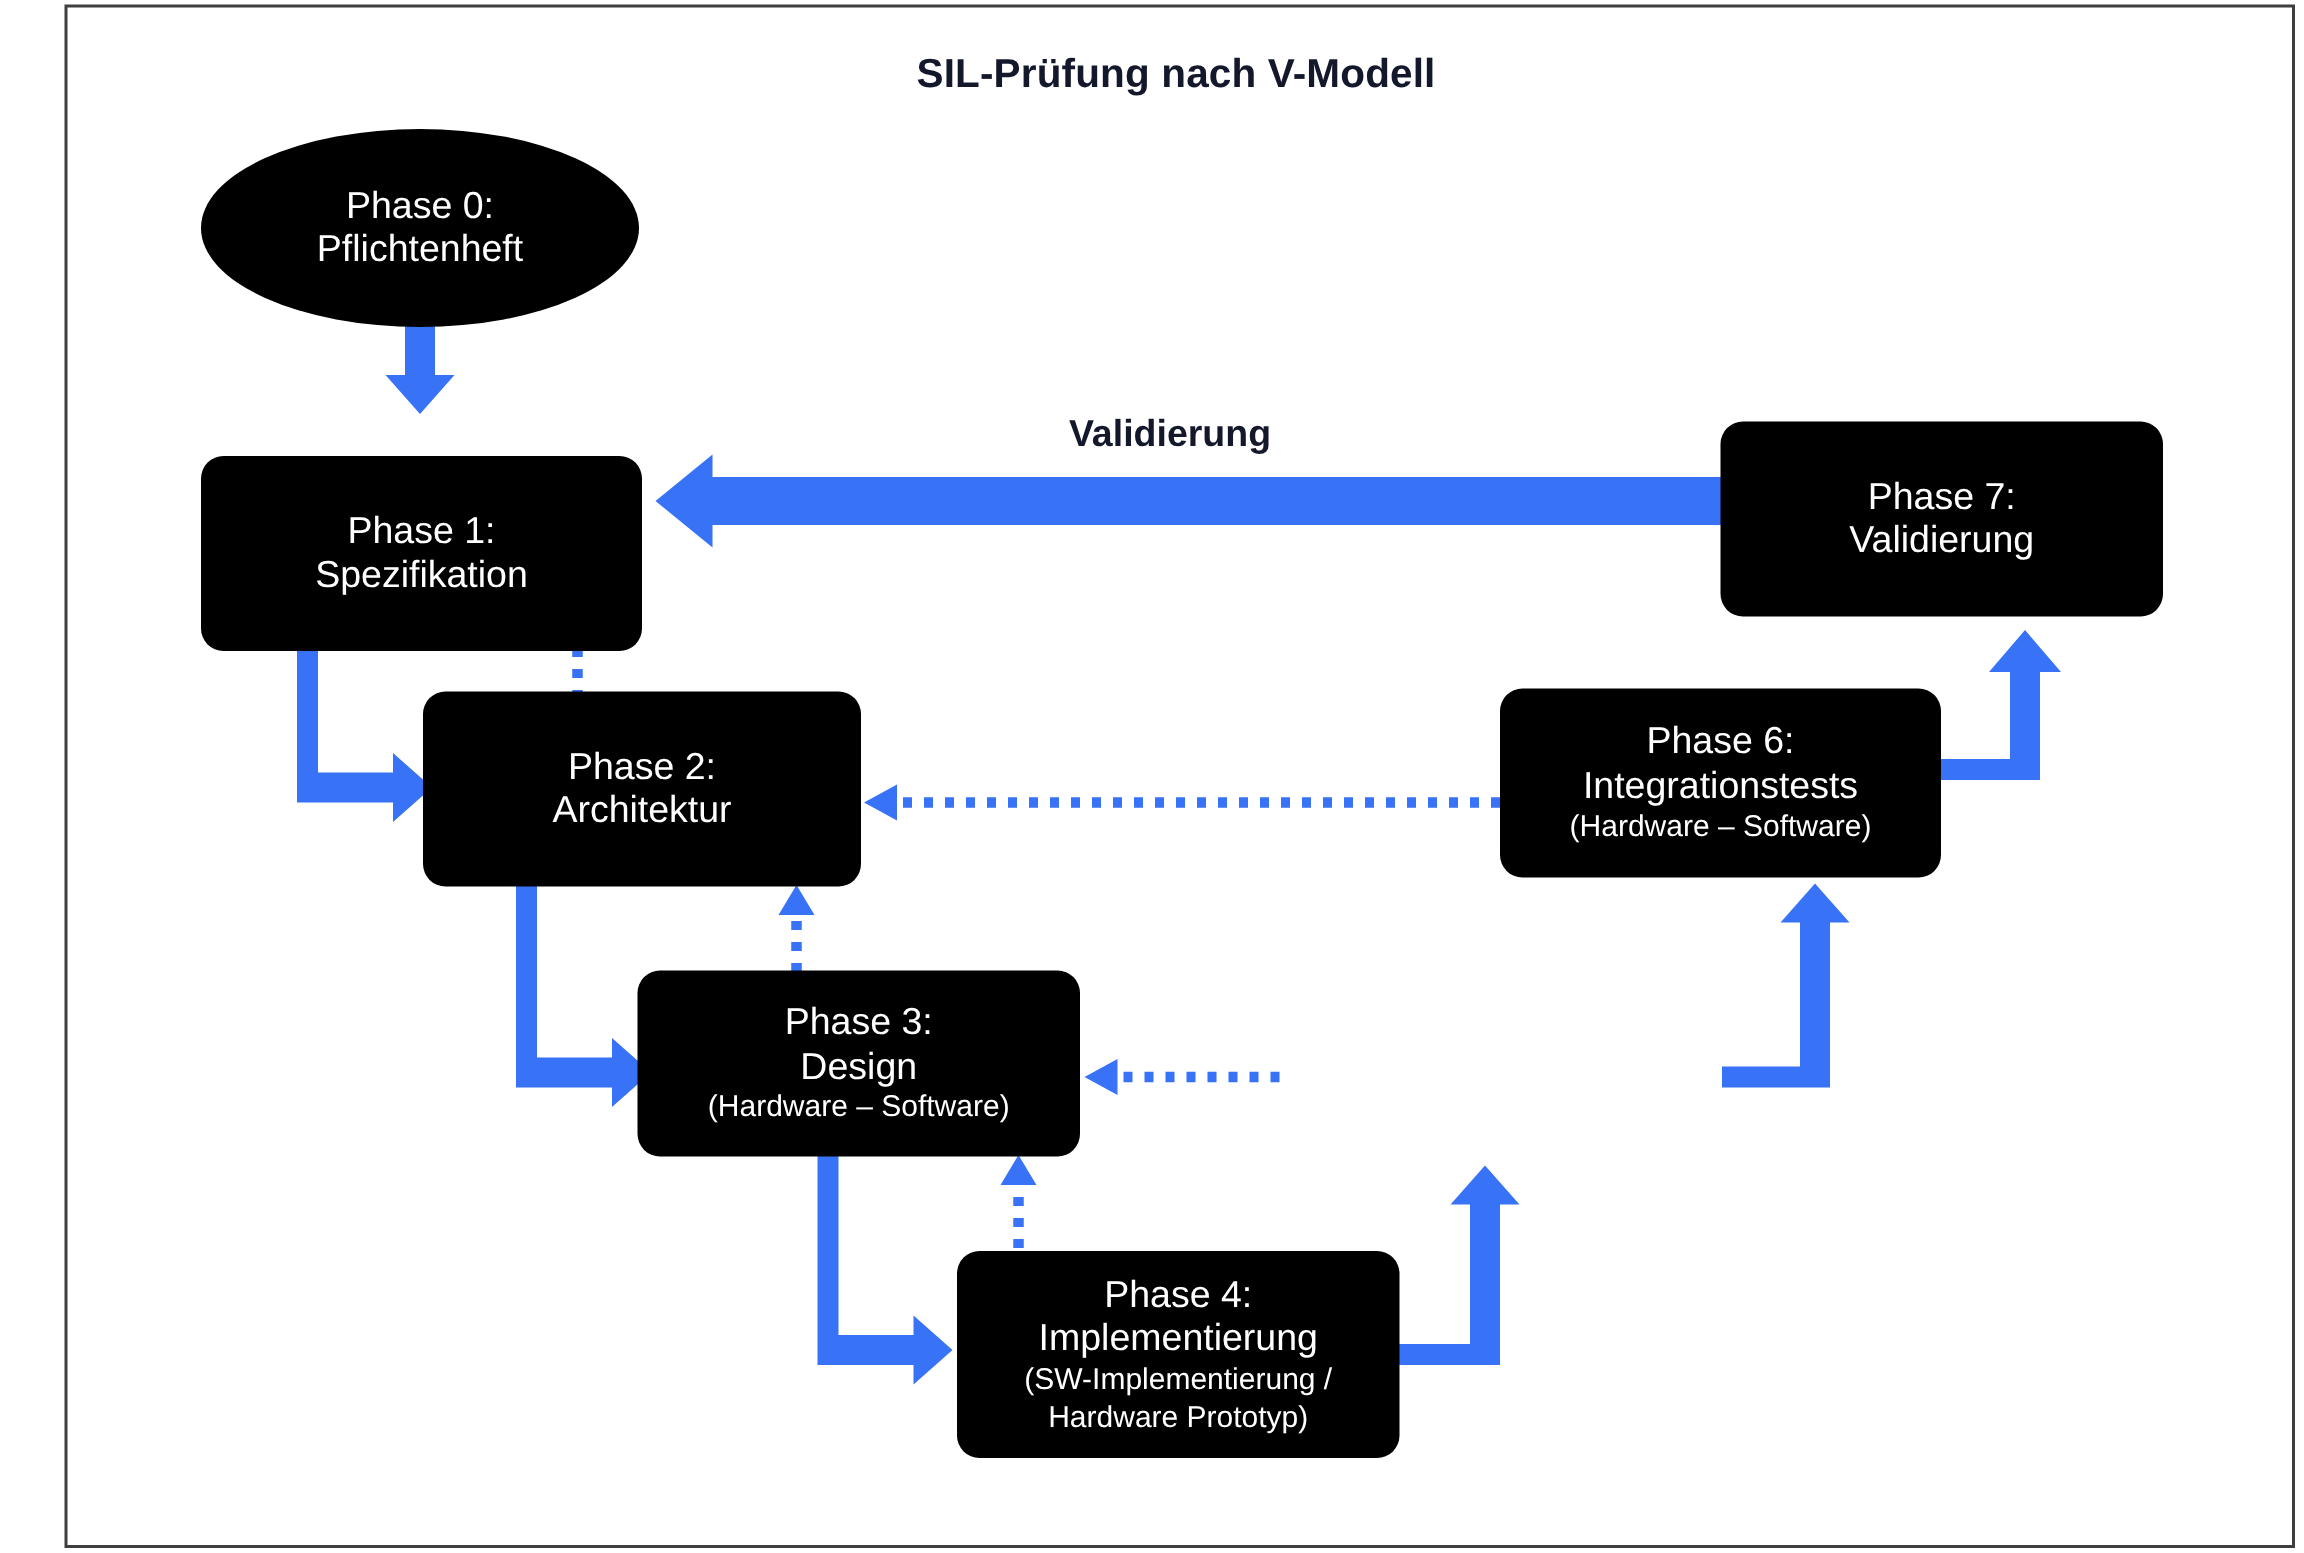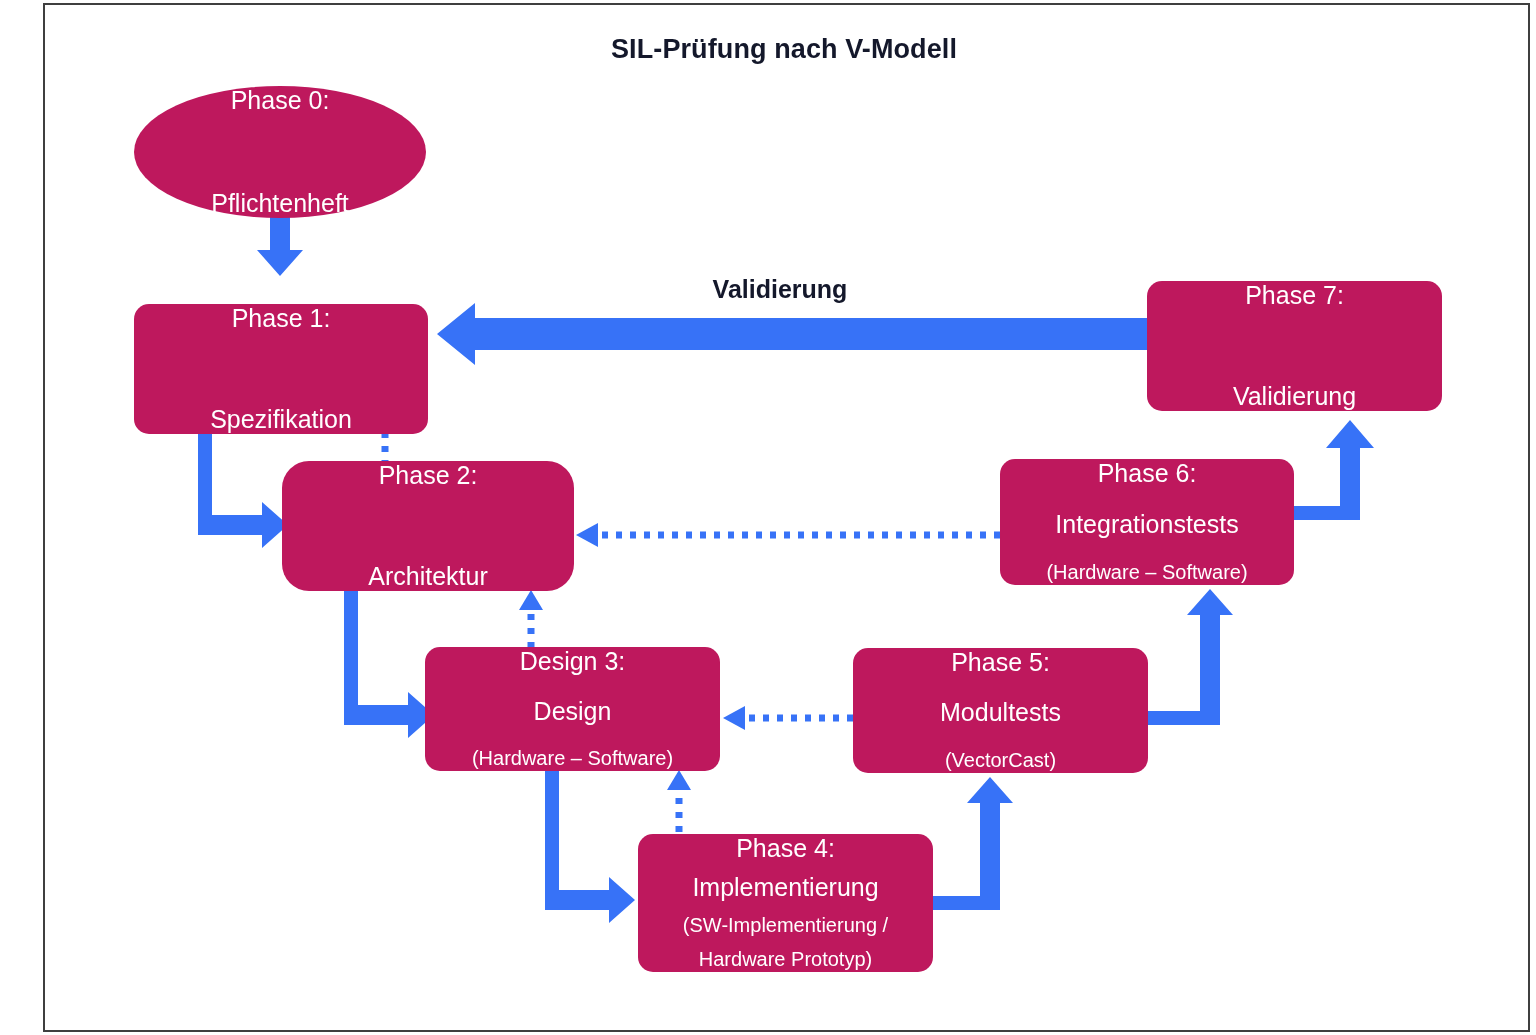--- a/index.html
+++ b/index.html
@@ -53,26 +53,26 @@
     left: 648px;
     top: 275px;
     width: 264px;
     text-align: center;
     font-size: 25px;
     font-weight: bold;
     color: #14182b;
   }
   .node {
     position: absolute;
-    background: #be185d;
+    background: #000000;
     color: #ffffff;
     display: flex;
     flex-direction: column;
     align-items: center;
-    justify-content: space-between;
+    justify-content: center;
     text-align: center;
     box-sizing: border-box;
     line-height: 1.18;
   }
   .node.rect {
     border-radius: 15px;
   }
   .node.ellipse {
     border-radius: 50%;
   }
@@ -218,43 +218,38 @@
   <div class="node ellipse" style="left:134px; top:86px; width:292px; height:132px;">
     <span class="t1">Phase 0:</span>
     <span class="t2">Pflichtenheft</span>
   </div>
 
   <div class="node rect" style="left:134px; top:276px; width:294px; height:130px;margin-top:28px;">
     <span class="t1">Phase 1:</span>
     <span class="t2">Spezifikation</span>
   </div>
 
-  <div class="node rect" style="left:282px; top:461px; width:292px; height:130px;border-radius:27px;">
+  <div class="node rect" style="left:282px; top:461px; width:292px; height:130px;">
     <span class="t1">Phase 2:</span>
     <span class="t2">Architektur</span>
   </div>
 
   <div class="node rect" style="left:425px; top:647px; width:295px; height:124px;">
-    <span class="t1">Design 3:</span>
+    <span class="t1">Phase 3:</span>
     <span class="t2">Design</span>
     <span class="sub">(Hardware – Software)</span>
   </div>
 
   <div class="node rect" style="left:638px; top:834px; width:295px; height:138px;">
     <span class="t1">Phase 4:</span>
     <span class="t2">Implementierung</span>
     <span class="sub">(SW-Implementierung /</span>
     <span class="sub">Hardware Prototyp)</span>
   </div>
 
-  <div class="node rect" style="left:853px; top:648px; width:295px; height:125px;">
-    <span class="t1">Phase 5:</span>
-    <span class="t2">Modultests</span>
-    <span class="sub">(VectorCast)</span>
-  </div>
 
   <div class="node rect" style="left:1000px; top:459px; width:294px; height:126px;">
     <span class="t1">Phase 6:</span>
     <span class="t2">Integrationstests</span>
     <span class="sub">(Hardware – Software)</span>
   </div>
 
   <div class="node rect" style="left:1147px; top:281px; width:295px; height:130px;">
     <span class="t1">Phase 7:</span>
     <span class="t2">Validierung</span>

